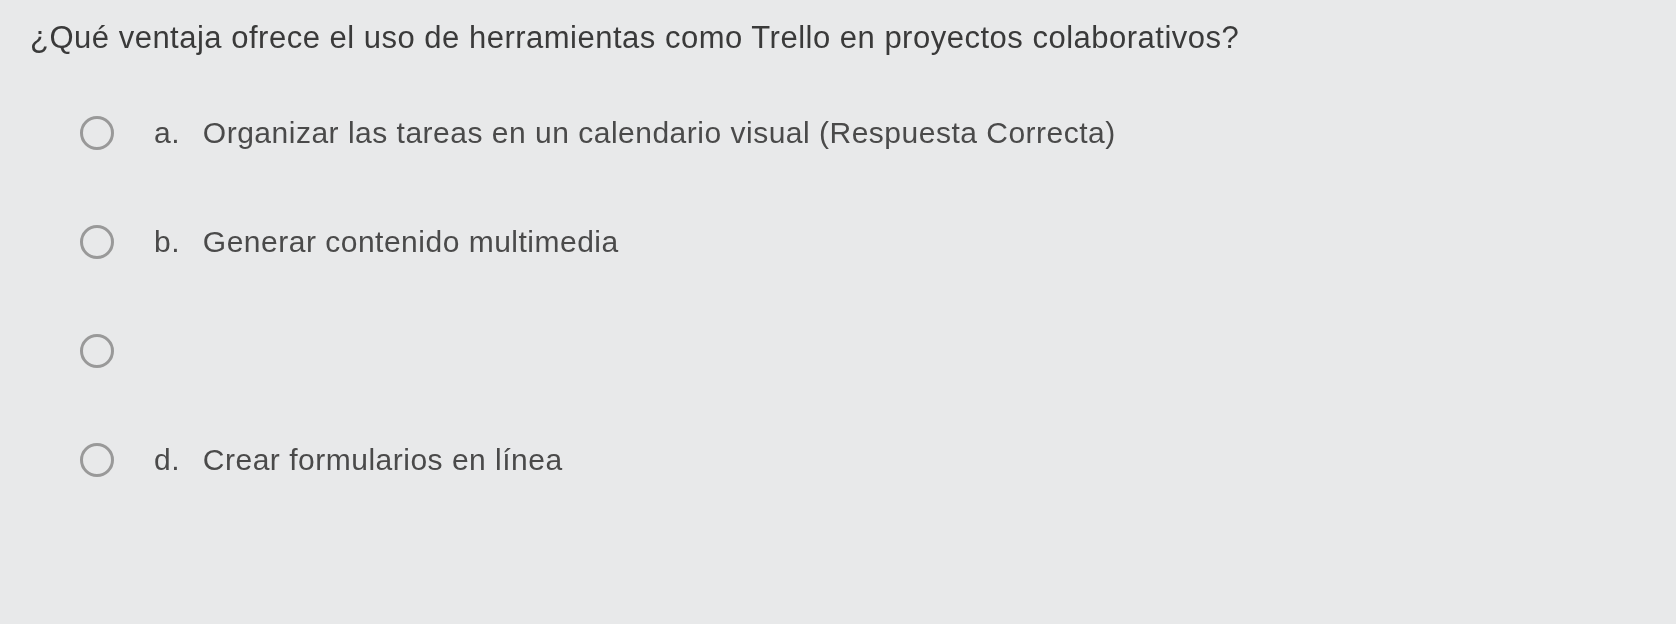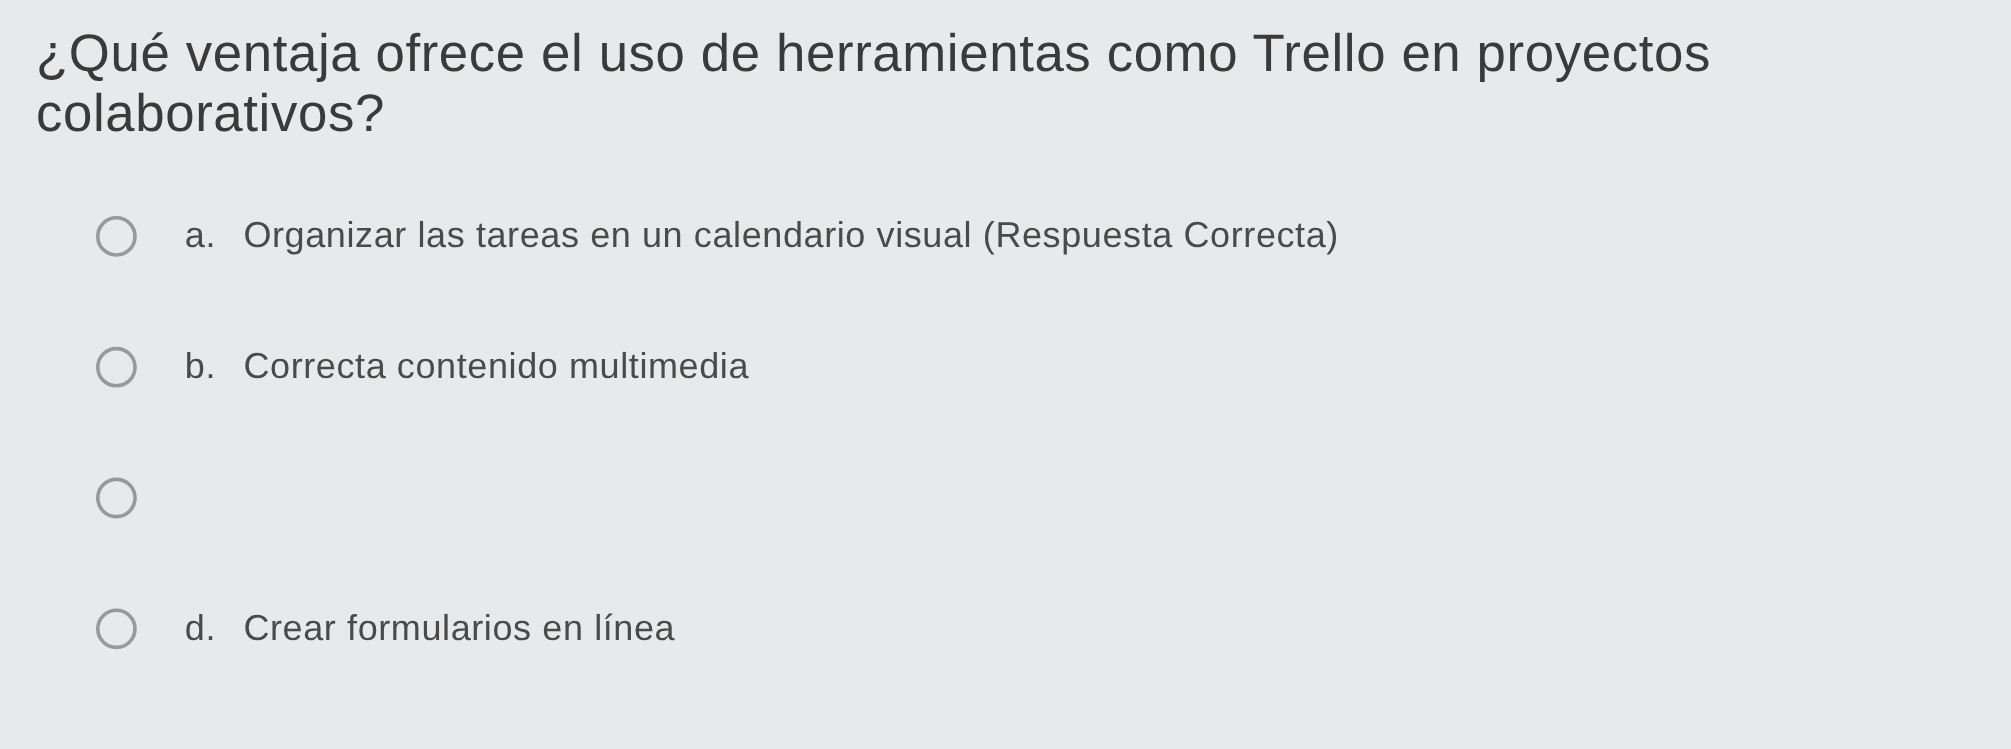--- a/index.html
+++ b/index.html
@@ -9,21 +9,21 @@
     }
     body {
       width: 1676px;
       height: 624px;
       background: #e8e9ea;
       font-family: Arial, sans-serif;
       padding: 20px 30px;
       color: #4a4a4a;
     }
     .question {
-      font-size: 44px;
+      font-size: 31px;
       font-weight: 400;
       letter-spacing: 0.5px;
       margin-bottom: 60px;
       color: #3a3a3a;
     }
     .options {
       display: flex;
       flex-direction: column;
       gap: 75px;
       padding-left: 50px;
@@ -63,21 +63,21 @@
     <div class="radio"></div>
     <div class="option-label">
       <span class="option-marker">a.</span>
       <span>Organizar las tareas en un calendario visual (Respuesta Correcta)</span>
     </div>
   </div>
   <div class="option">
     <div class="radio"></div>
     <div class="option-label">
       <span class="option-marker">b.</span>
-      <span>Correcta contenido multimedia</span>
+      <span>Generar contenido multimedia</span>
     </div>
   </div>
   <div class="option">
     <div class="radio"></div>
   </div>
   <div class="option">
     <div class="radio"></div>
     <div class="option-label">
       <span class="option-marker">d.</span>
       <span>Crear formularios en línea</span>

